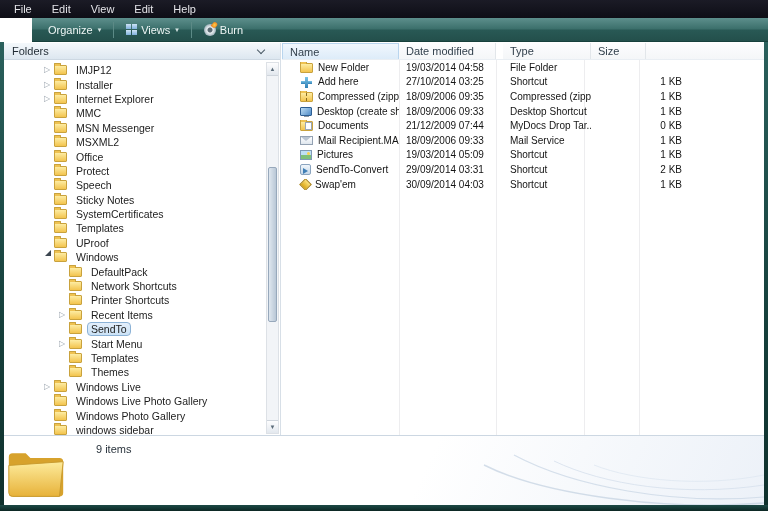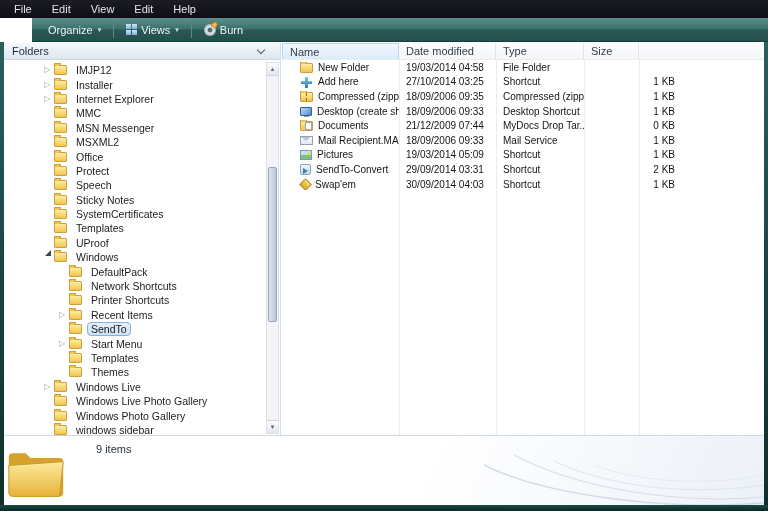--- a/index.html
+++ b/index.html
@@ -59,21 +59,21 @@
                background:#efc251; border:1px solid #c9a23d; border-bottom:none; border-radius:1px 1px 0 0; }
   .tree-label { padding:0 3px; border:1px solid transparent; line-height:12px; }
   .tree-row.selected .tree-label { background:linear-gradient(#e4effb,#cbe2f6); border:1px solid #8cb2d6; border-radius:4px; }
 
   
   .file-pane { position:absolute; top:0; left:278px; right:0; bottom:0; background:#fff; }
   .col-headers { height:17px; display:flex; border-bottom:1px solid #e9eef3; }
   .col-h { font-size:11px; color:#33414d; padding:2px 0 0 7px; border-right:1px solid #e2e6ea; background:linear-gradient(#fdfdfe,#f4f6f8); }
   .col-h.sorted { background:linear-gradient(#f1f7fd,#ddecf9); border:1px solid #b9d5ee; border-bottom:none; }
   .col-h.rest { flex:1; border-right:none; }
-  .w-name { width:117px; } .w-date { width:97px; } .w-type { width:88px; } .w-size { width:55px; }
+  .w-name { width:117px; } .w-date { width:97px; } .w-type { width:88px;margin-left:7px; } .w-size { width:55px; }
   .rows { position:absolute; top:17px; left:0; right:0; bottom:0; }
   .col-line { position:absolute; top:0; bottom:0; width:1px; background:#ededef; }
   .frow { display:flex; align-items:center; height:14.6px; font-size:10px; color:#141414; position:relative; }
   .cell { white-space:nowrap; overflow:hidden; }
   .cell-name { display:flex; align-items:center; gap:5px; padding-left:18px; }
   .cell-date, .cell-type { padding-left:7px; }
   .cell-size { text-align:right; padding-right:6px;margin-left:42px; }
 
   
   .fic { position:relative; width:13px; height:11px; flex:none; }

